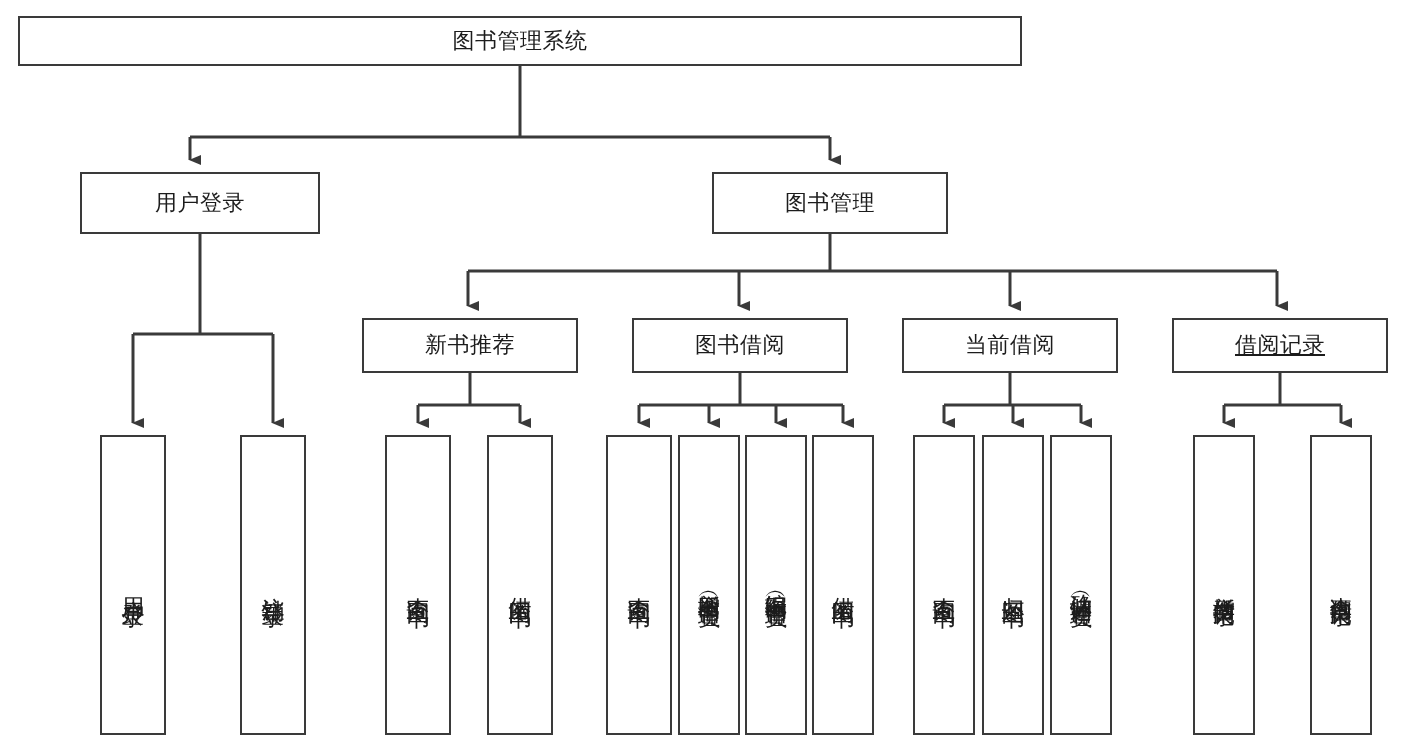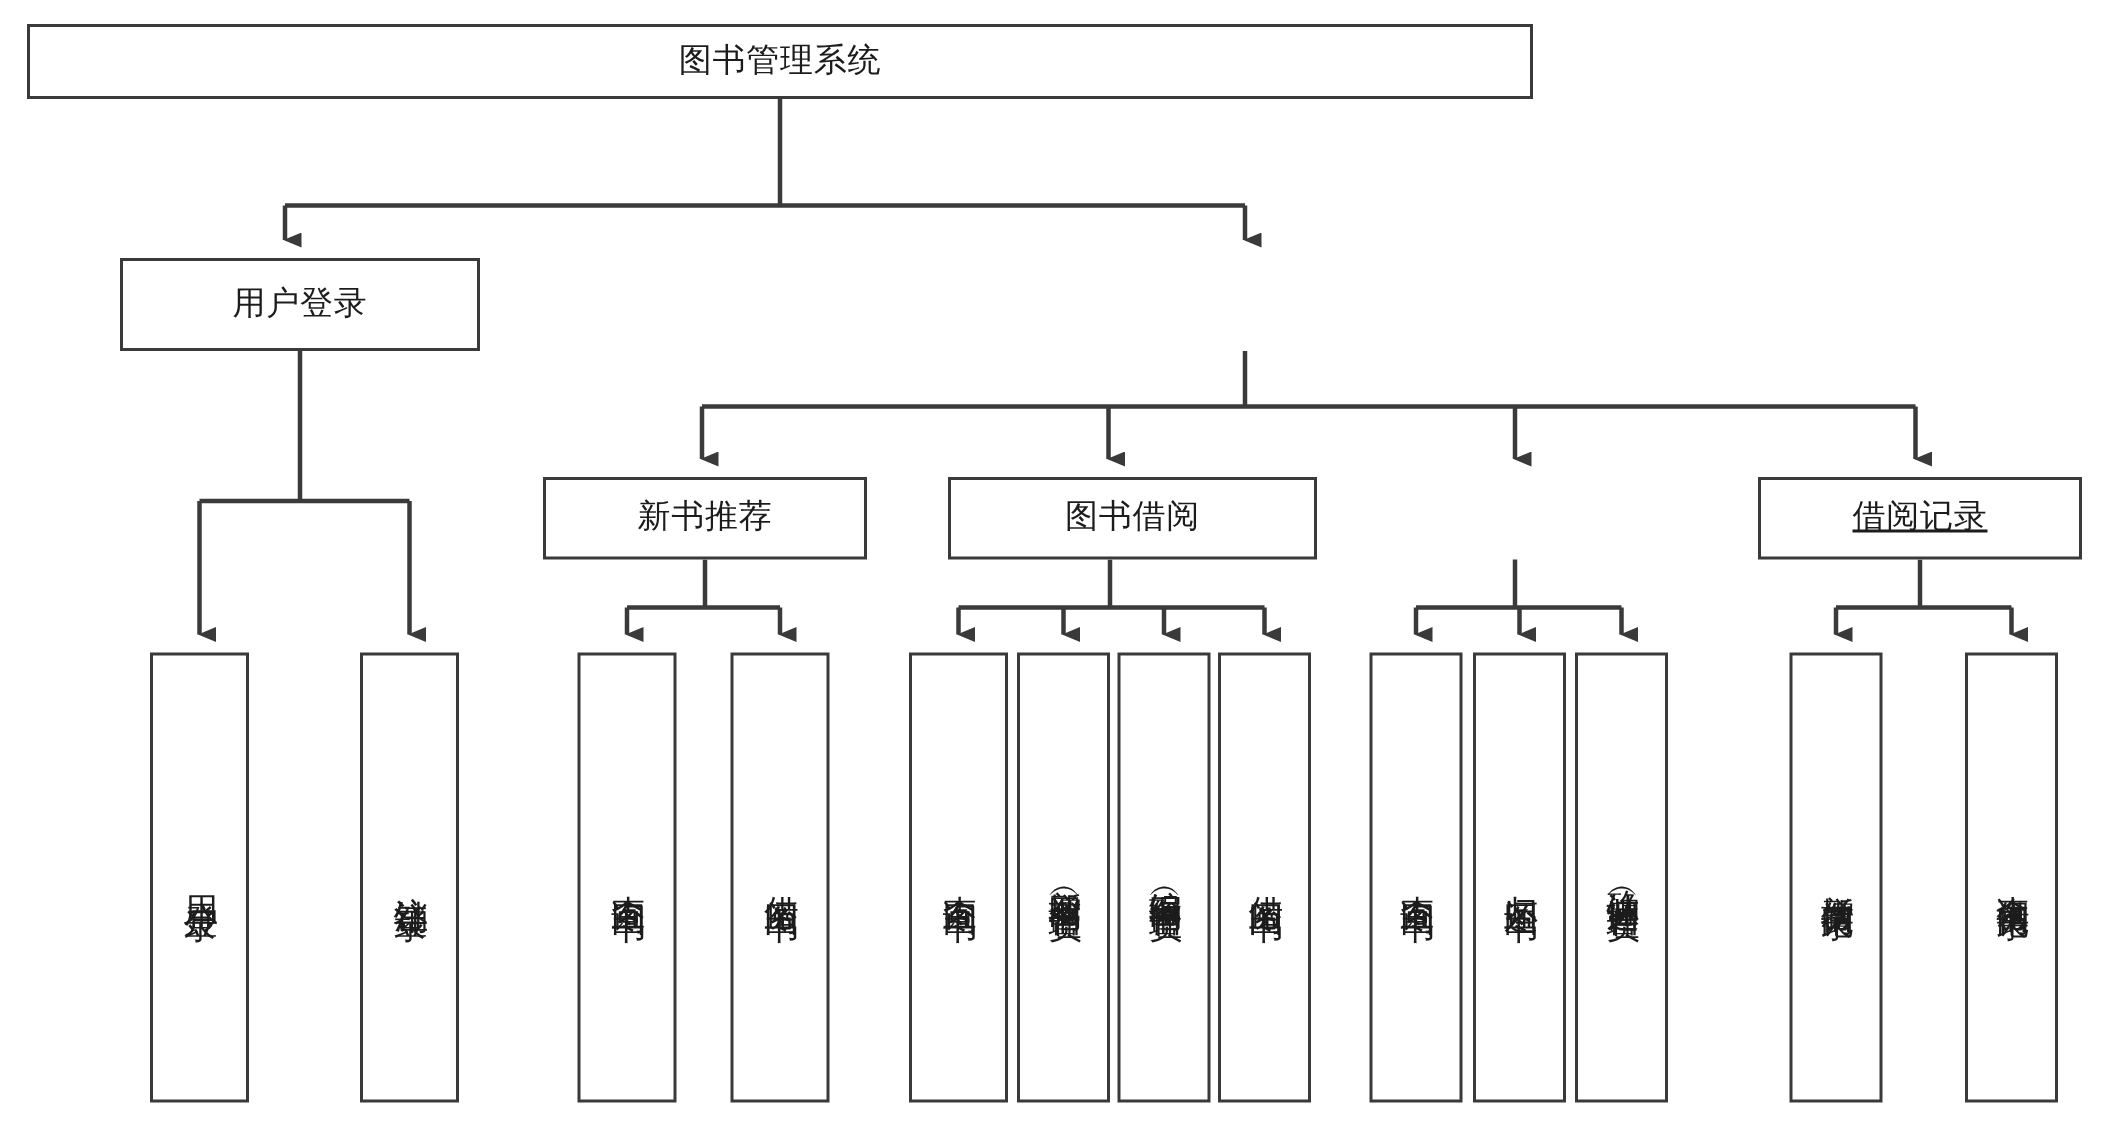--- a/index.html
+++ b/index.html
@@ -129,26 +129,32 @@
     </g>
   </svg>
 
   <div class="node horiz" style="left:18px; top:16px; width:1004px; height:50px;">
     <span class="label">图书管理系统</span>
   </div>
 
   <div class="node horiz" style="left:80px; top:172px; width:240px; height:62px;">
     <span class="label">用户登录</span>
   </div>
+  <div class="node horiz" style="left:712px; top:172px; width:236px; height:62px;">
+    <span class="label">图书管理</span>
+  </div>
 
   <div class="node horiz" style="left:362px; top:318px; width:216px; height:55px;">
     <span class="label">新书推荐</span>
   </div>
-  <div class="node horiz" style="left:632px; top:318px; width:246px; height:55px;">
+  <div class="node horiz" style="left:632px; top:318px; width:216px; height:55px;">
     <span class="label">图书借阅</span>
+  </div>
+  <div class="node horiz" style="left:902px; top:318px; width:216px; height:55px;">
+    <span class="label">当前借阅</span>
   </div>
   <div class="node horiz" style="left:1172px; top:318px; width:216px; height:55px;text-decoration:underline;">
     <span class="label">借阅记录</span>
   </div>
 
   <div class="node vert" style="left:100px; top:435px; width:66px; height:300px;">
     <span class="label">用户登录</span>
   </div>
   <div class="node vert" style="left:240px; top:435px; width:66px; height:300px;">
     <span class="label">注销登录</span>

